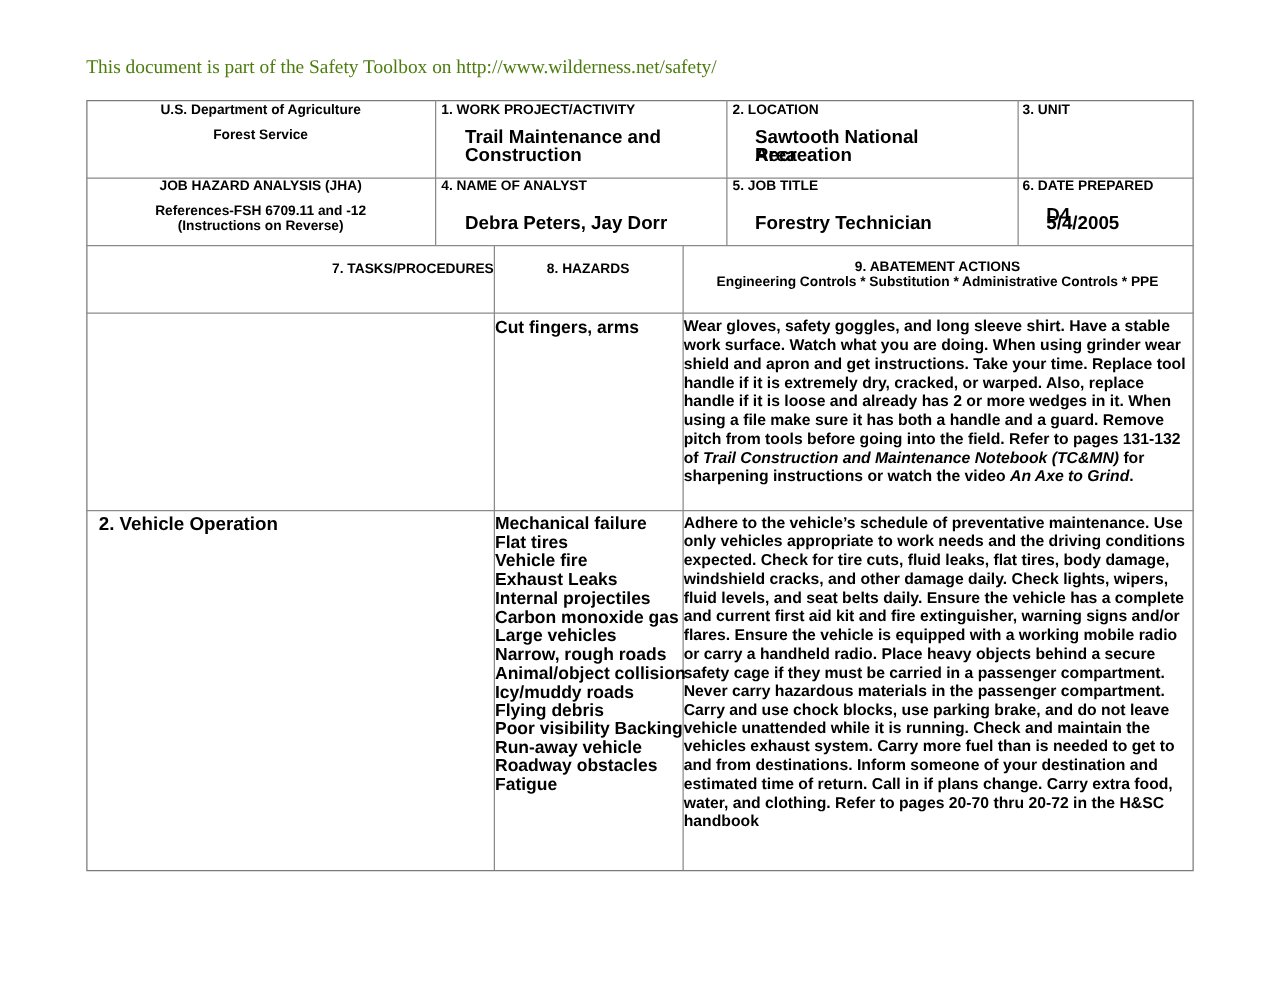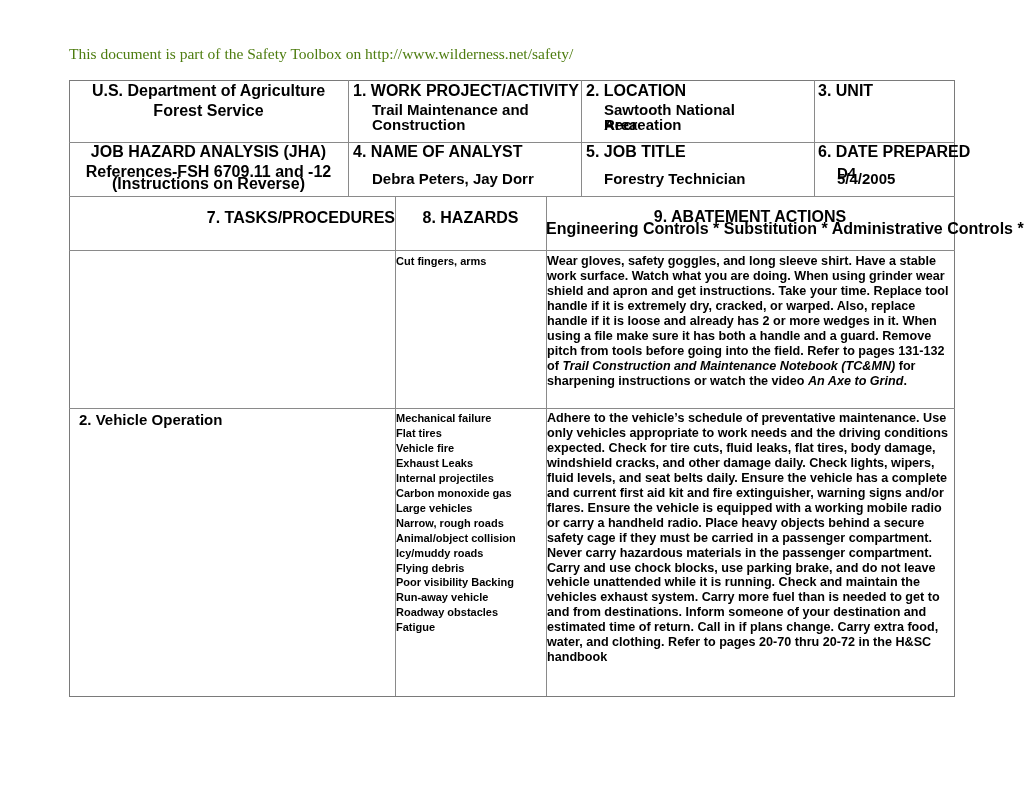--- a/index.html
+++ b/index.html
@@ -2,26 +2,26 @@
 <html><head>
 <meta charset="utf-8">
 <style>
   html, body { margin: 0; padding: 0; background: #ffffff; }
   body { width: 1024px; height: 791px; position: relative; overflow: hidden; font-family: "Liberation Sans", sans-serif; color: #000; }
   .banner { position: absolute; left: 69px; top: 45px; font-family: "Liberation Serif", serif; font-size: 15.5px; color: #4d7c0f; white-space: nowrap; }
   .grid { position: absolute; border: 1px solid #7a7a7a; box-sizing: border-box; }
   .cell { position: absolute; box-sizing: border-box; }
   .vl { position: absolute; width: 1px; background: #8a8a8a; }
   .hl { position: absolute; height: 1px; background: #8a8a8a; }
-  .lbl { position: absolute; font-size: 16px; font-weight: bold; white-space: nowrap; }
+  .lbl { position: absolute; font-size: 11px; font-weight: bold; white-space: nowrap; }
   .lbl.c { text-align: center; }
   .val { position: absolute; font-size: 15px; font-weight: bold; line-height: 15px; }
   .body-text { position: absolute; font-size: 12.6px; font-weight: bold; line-height: 14.95px; }
   .body-text i { font-style: italic; }
-  .hz-list { position: absolute; font-size: 11px; font-weight: bold; line-height: 14.95px; list-style: none; margin: 0; padding: 0; }
+  .hz-list { position: absolute; font-size: 14px; font-weight: bold; line-height: 14.95px; list-style: none; margin: 0; padding: 0; }
   .hz-list li { white-space: nowrap; }
 </style>
 </head>
 <body>
 
 <div class="banner">This document is part of the Safety Toolbox on http://www.wilderness.net/safety/</div>
 
 <div class="grid" style="left:69px; top:80px; width:886px; height:617px;"></div>
 
 <div class="hl" style="left:69px; top:142px; width:886px;"></div>

